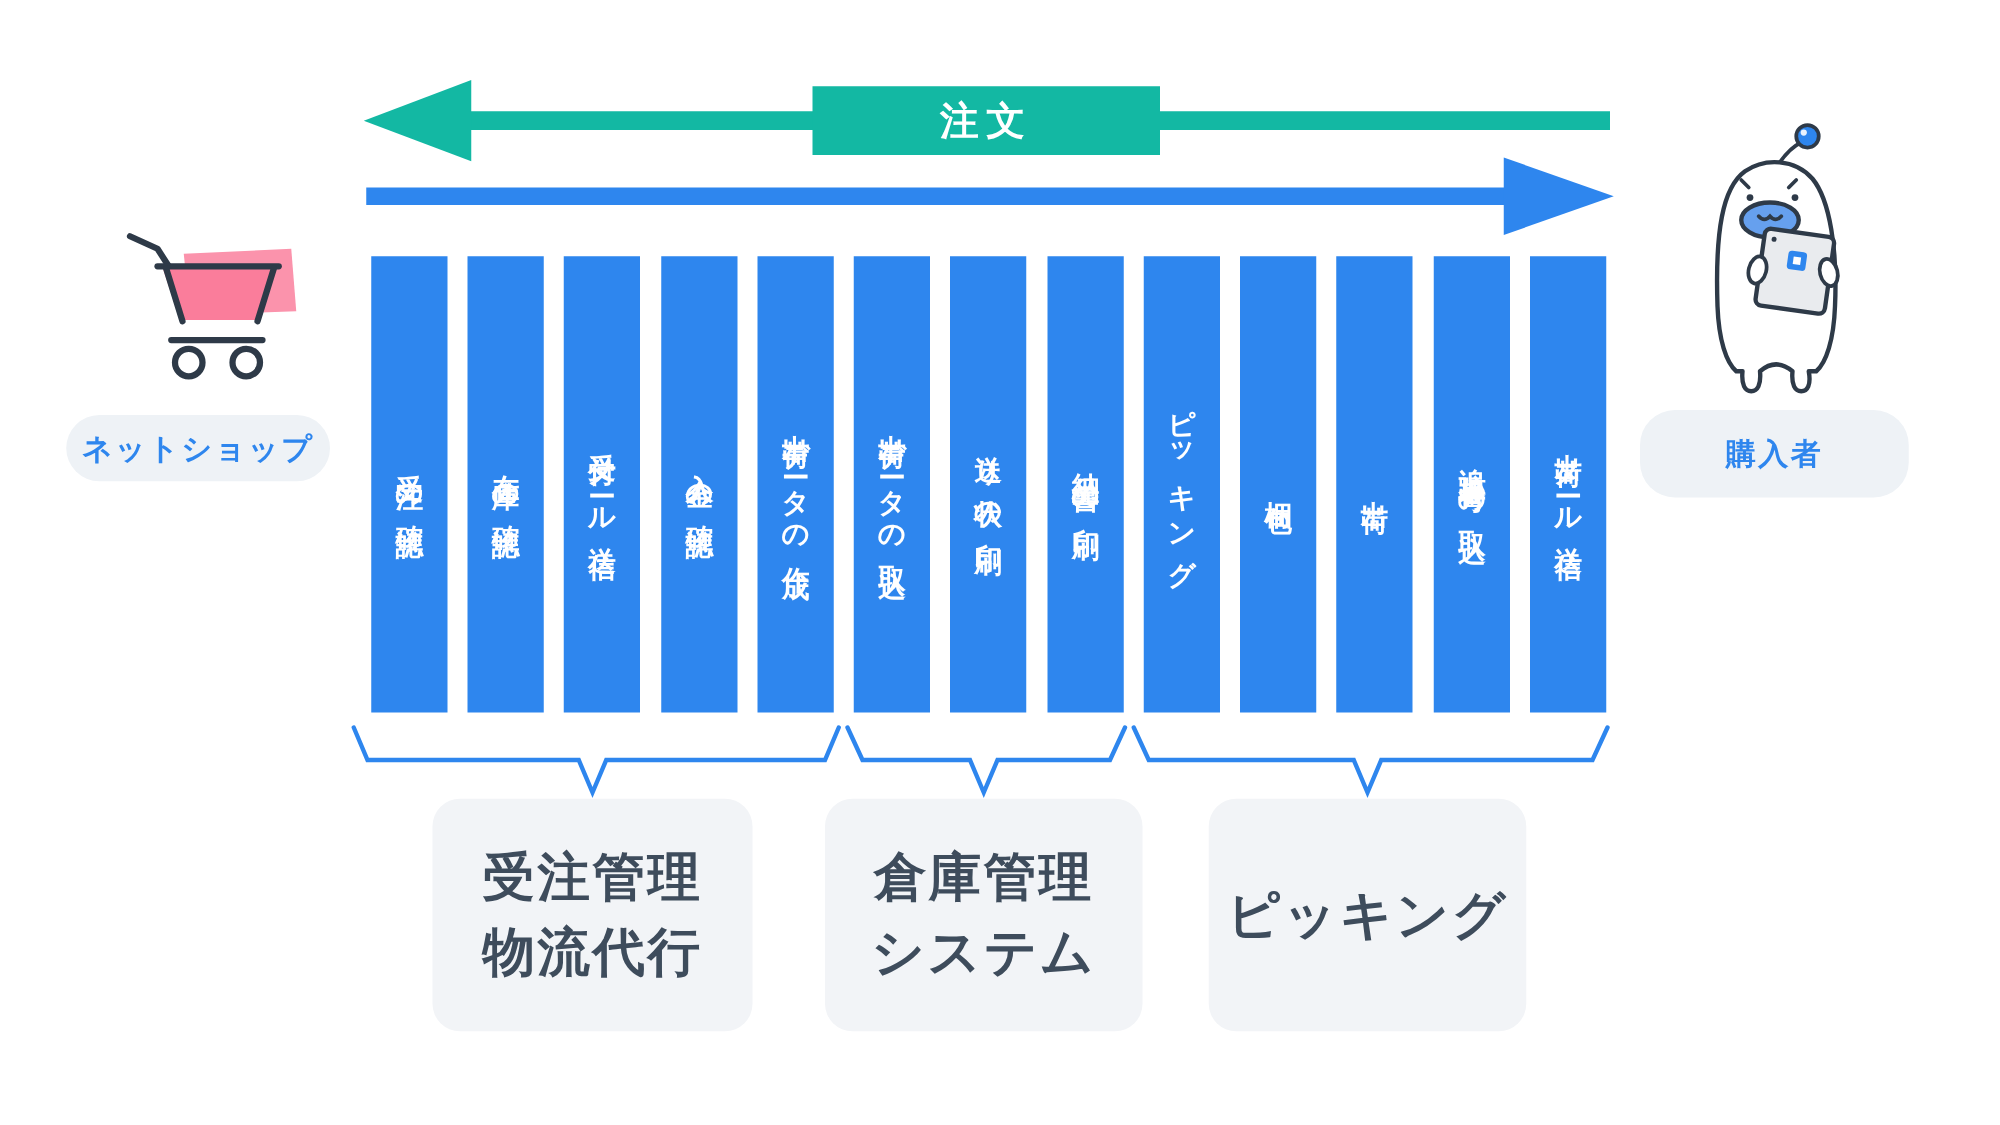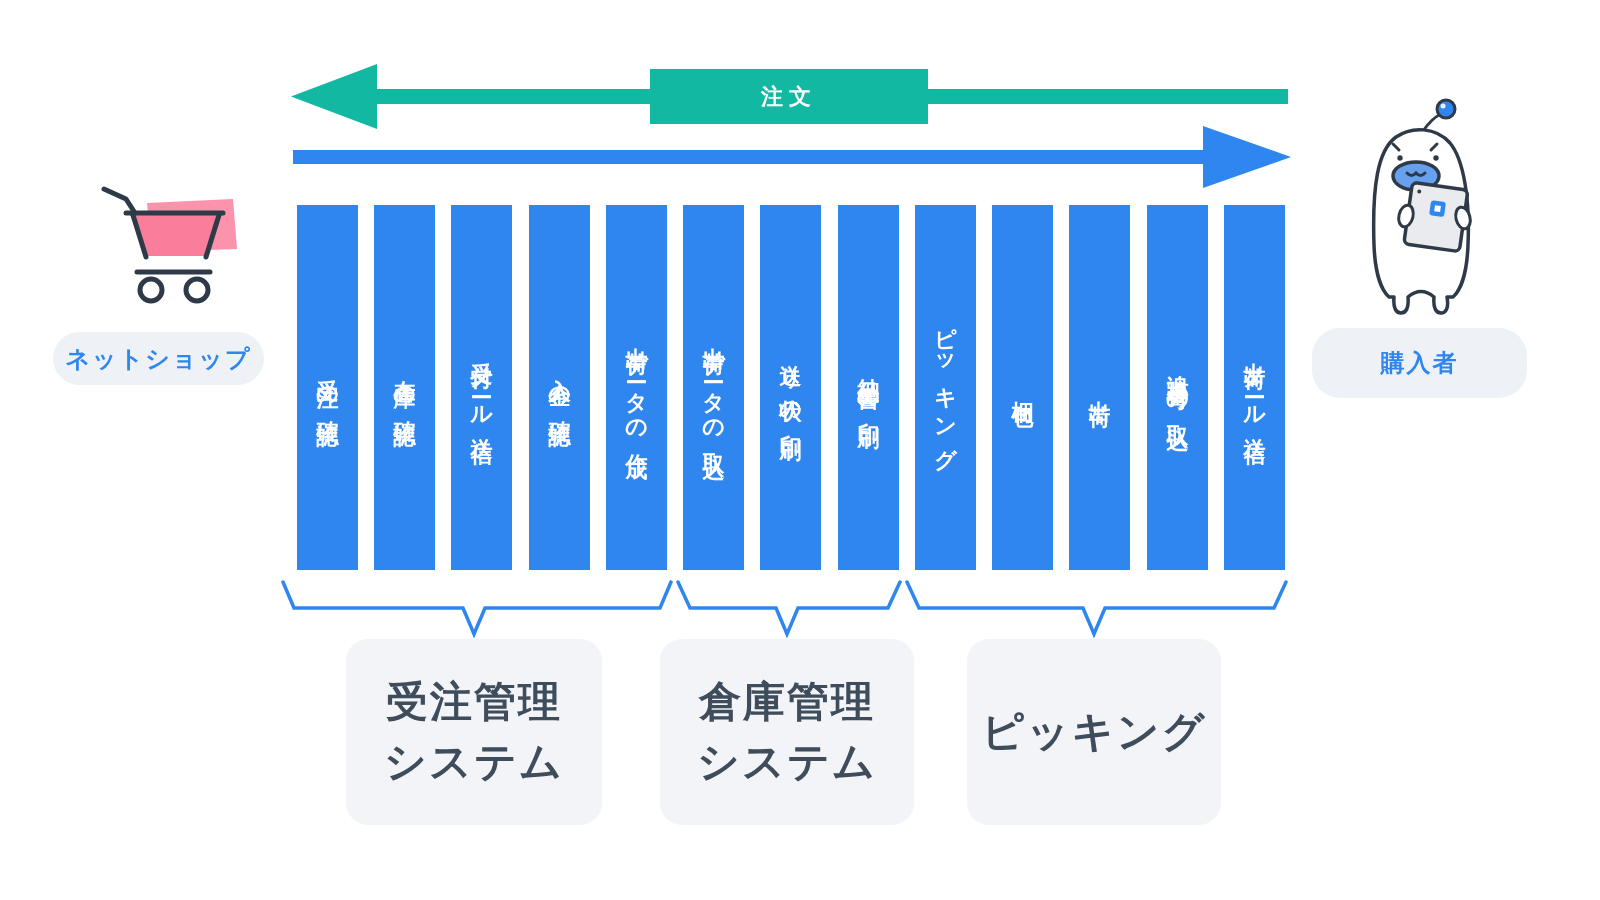--- a/index.html
+++ b/index.html
@@ -13,21 +13,21 @@
   svg.layer{position:absolute;left:0;top:0;width:1600px;height:900px;}
 
   .arrow-shaft-green{fill:var(--teal,#13B8A3);}
   .arrow-head-green{fill:var(--teal,#13B8A3);}
   .arrow-shaft-blue{fill:var(--blue,#2E86EE);}
   .arrow-head-blue{fill:var(--blue,#2E86EE);}
   .brace{fill:none;stroke:var(--blue,#2E86EE);stroke-width:3.5;stroke-linecap:round;stroke-linejoin:miter;}
 
   .order-badge{
     position:absolute;left:650px;top:69px;width:278px;height:55px;
-    background:var(--teal,#13B8A3);color:#ffffff;font-size:22px;font-weight:bold;
+    background:var(--teal,#13B8A3);color:#ffffff;font-size:31px;font-weight:bold;
     display:flex;align-items:center;justify-content:center;letter-spacing:6px;
   }
   .pill{
     position:absolute;background:var(--pill_bg,#EEF2F6);border-radius:28px;
     color:var(--blue,#2E86EE);font-weight:bold;font-size:24px;letter-spacing:2px;
     display:flex;align-items:center;justify-content:center;
   }
   .pill-shop{left:53px;top:332px;width:211px;height:53px;}
   .pill-buyer{left:1312px;top:328px;width:215px;height:70px;}
 
@@ -165,21 +165,21 @@
     </div>
   <div class="bar" style="left:1147px">
       <span class="bar-text">追跡番号の取込</span>
     </div>
   <div class="bar" style="left:1224px">
       <span class="bar-text">出荷メール送信</span>
     </div>
 
   <div class="group-box group-box-1">
     <span class="group-label">受注管理
-システム</span>
+物流代行</span>
   </div>
   <div class="group-box group-box-2">
     <span class="group-label">倉庫管理
 システム</span>
   </div>
   <div class="group-box group-box-3">
     <span class="group-label">ピッキング</span>
   </div>
 
 </div>

